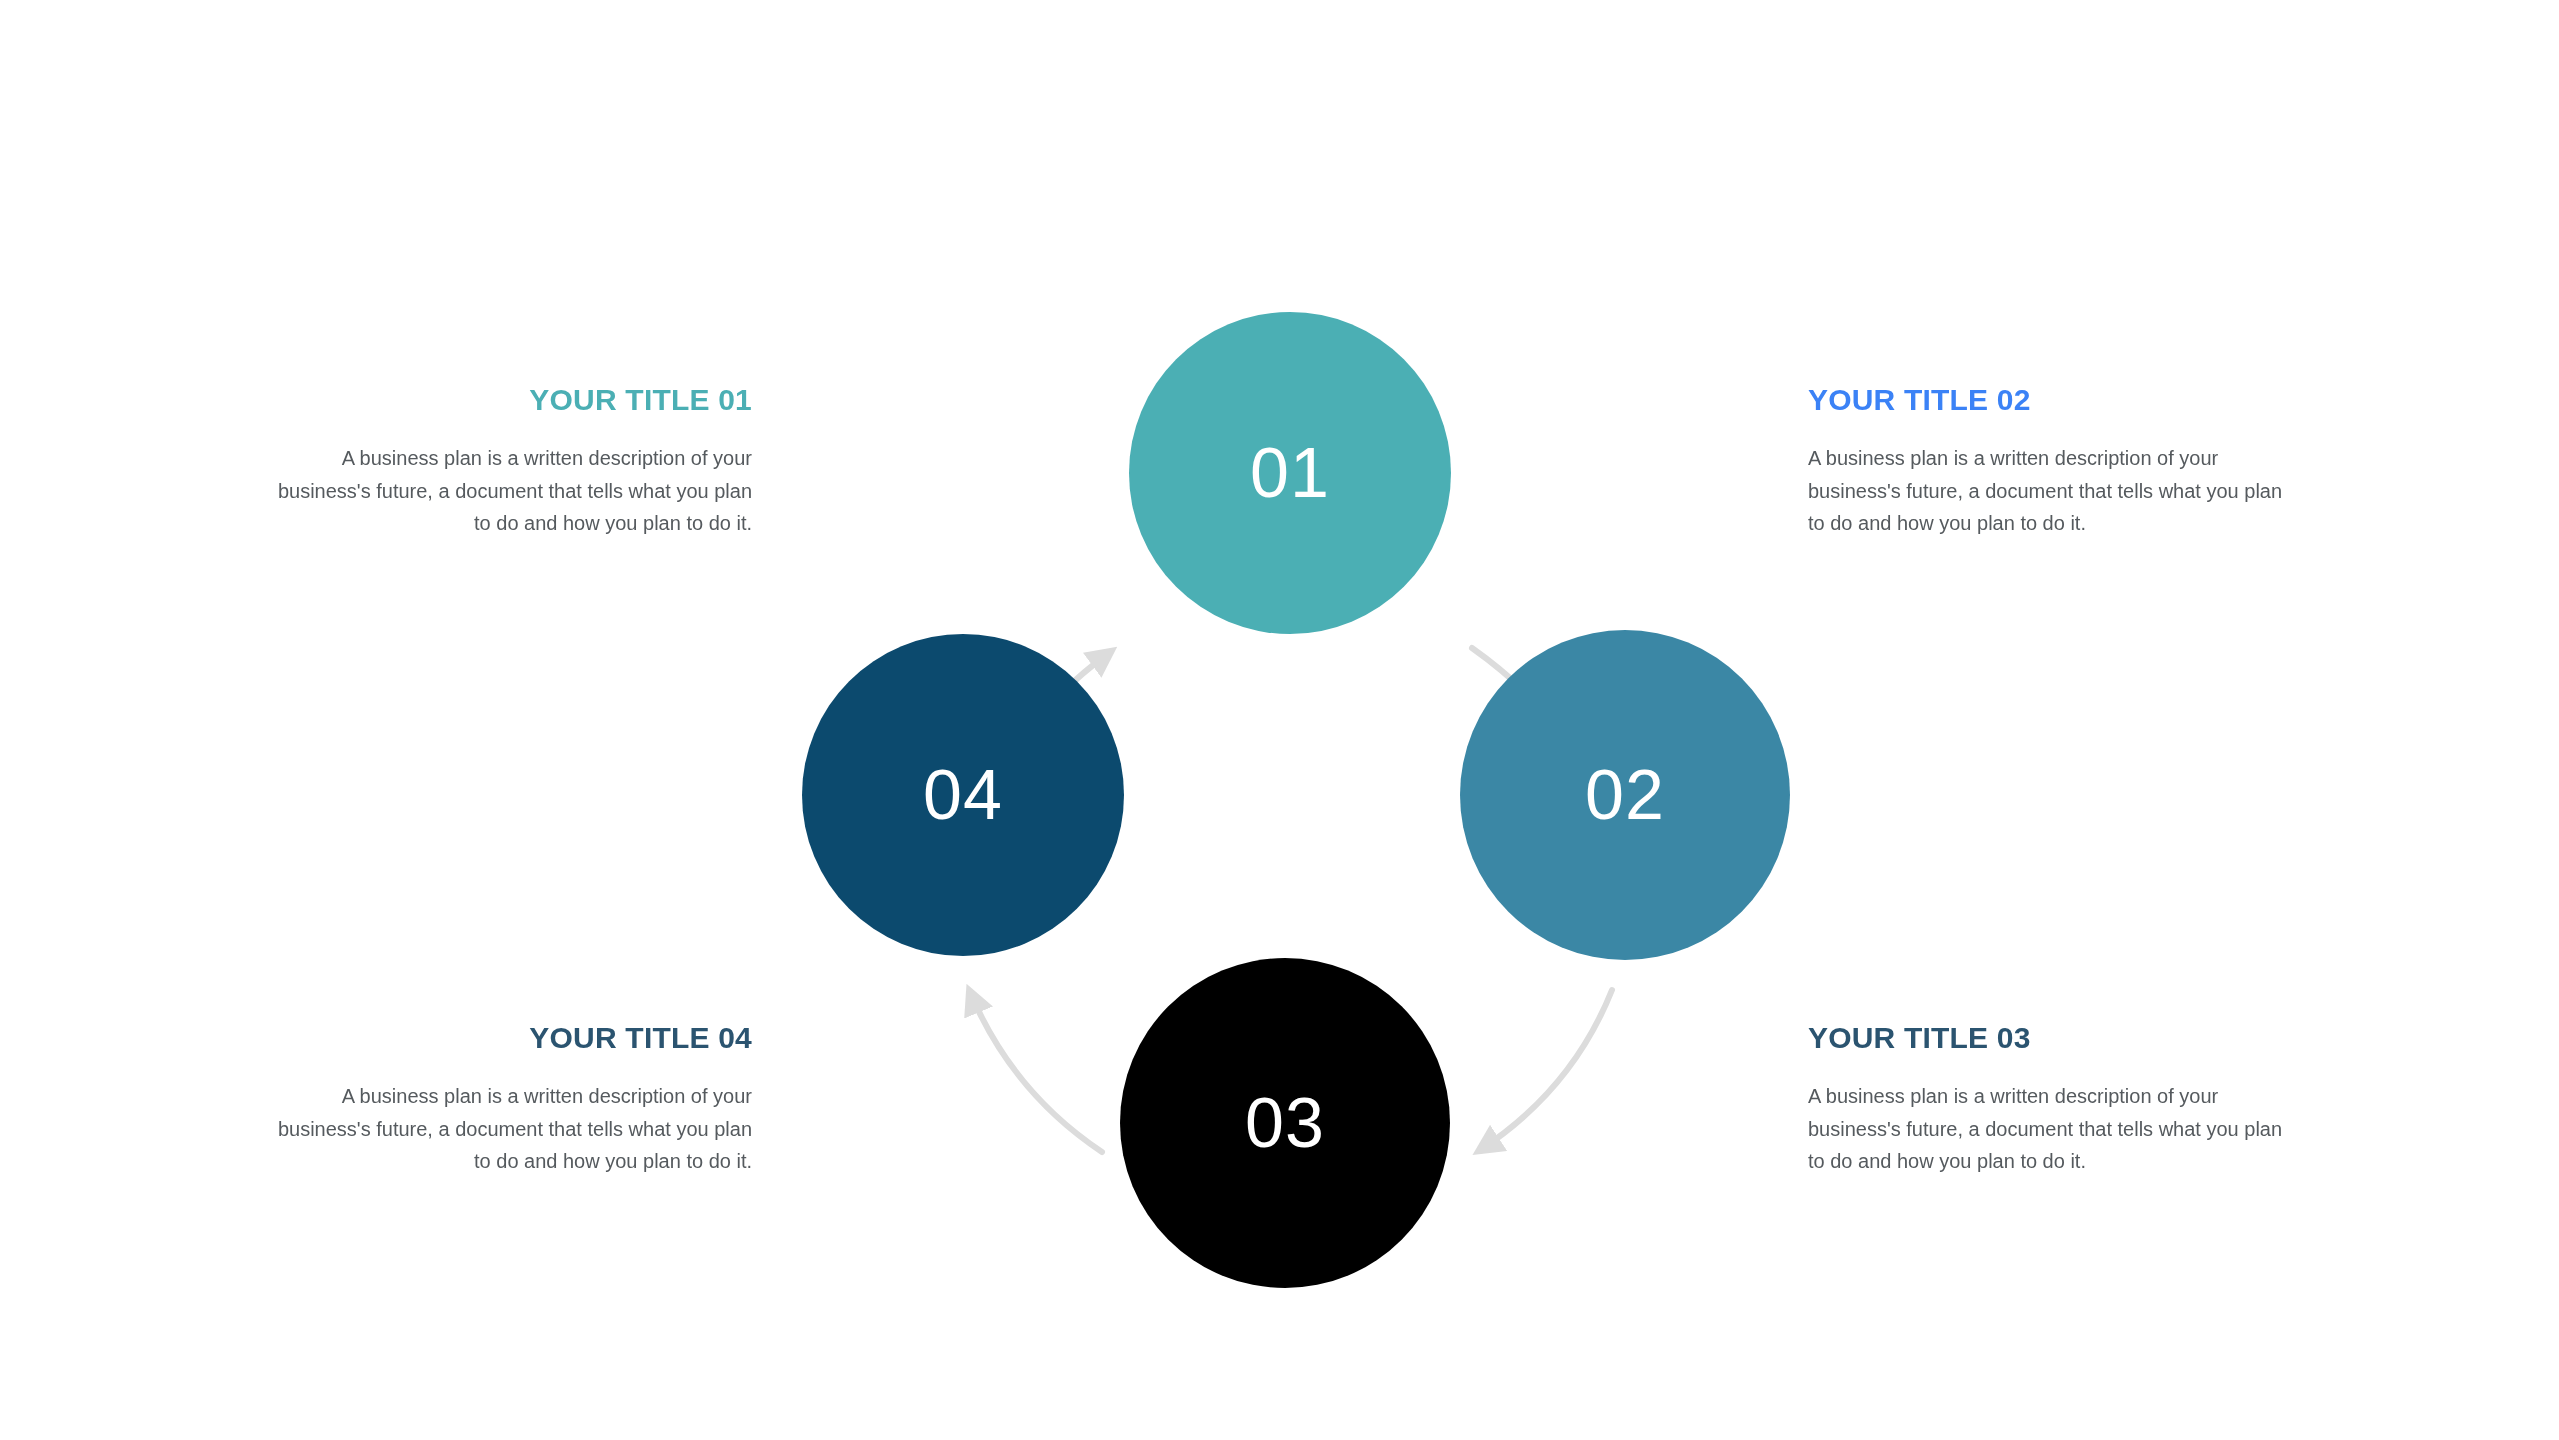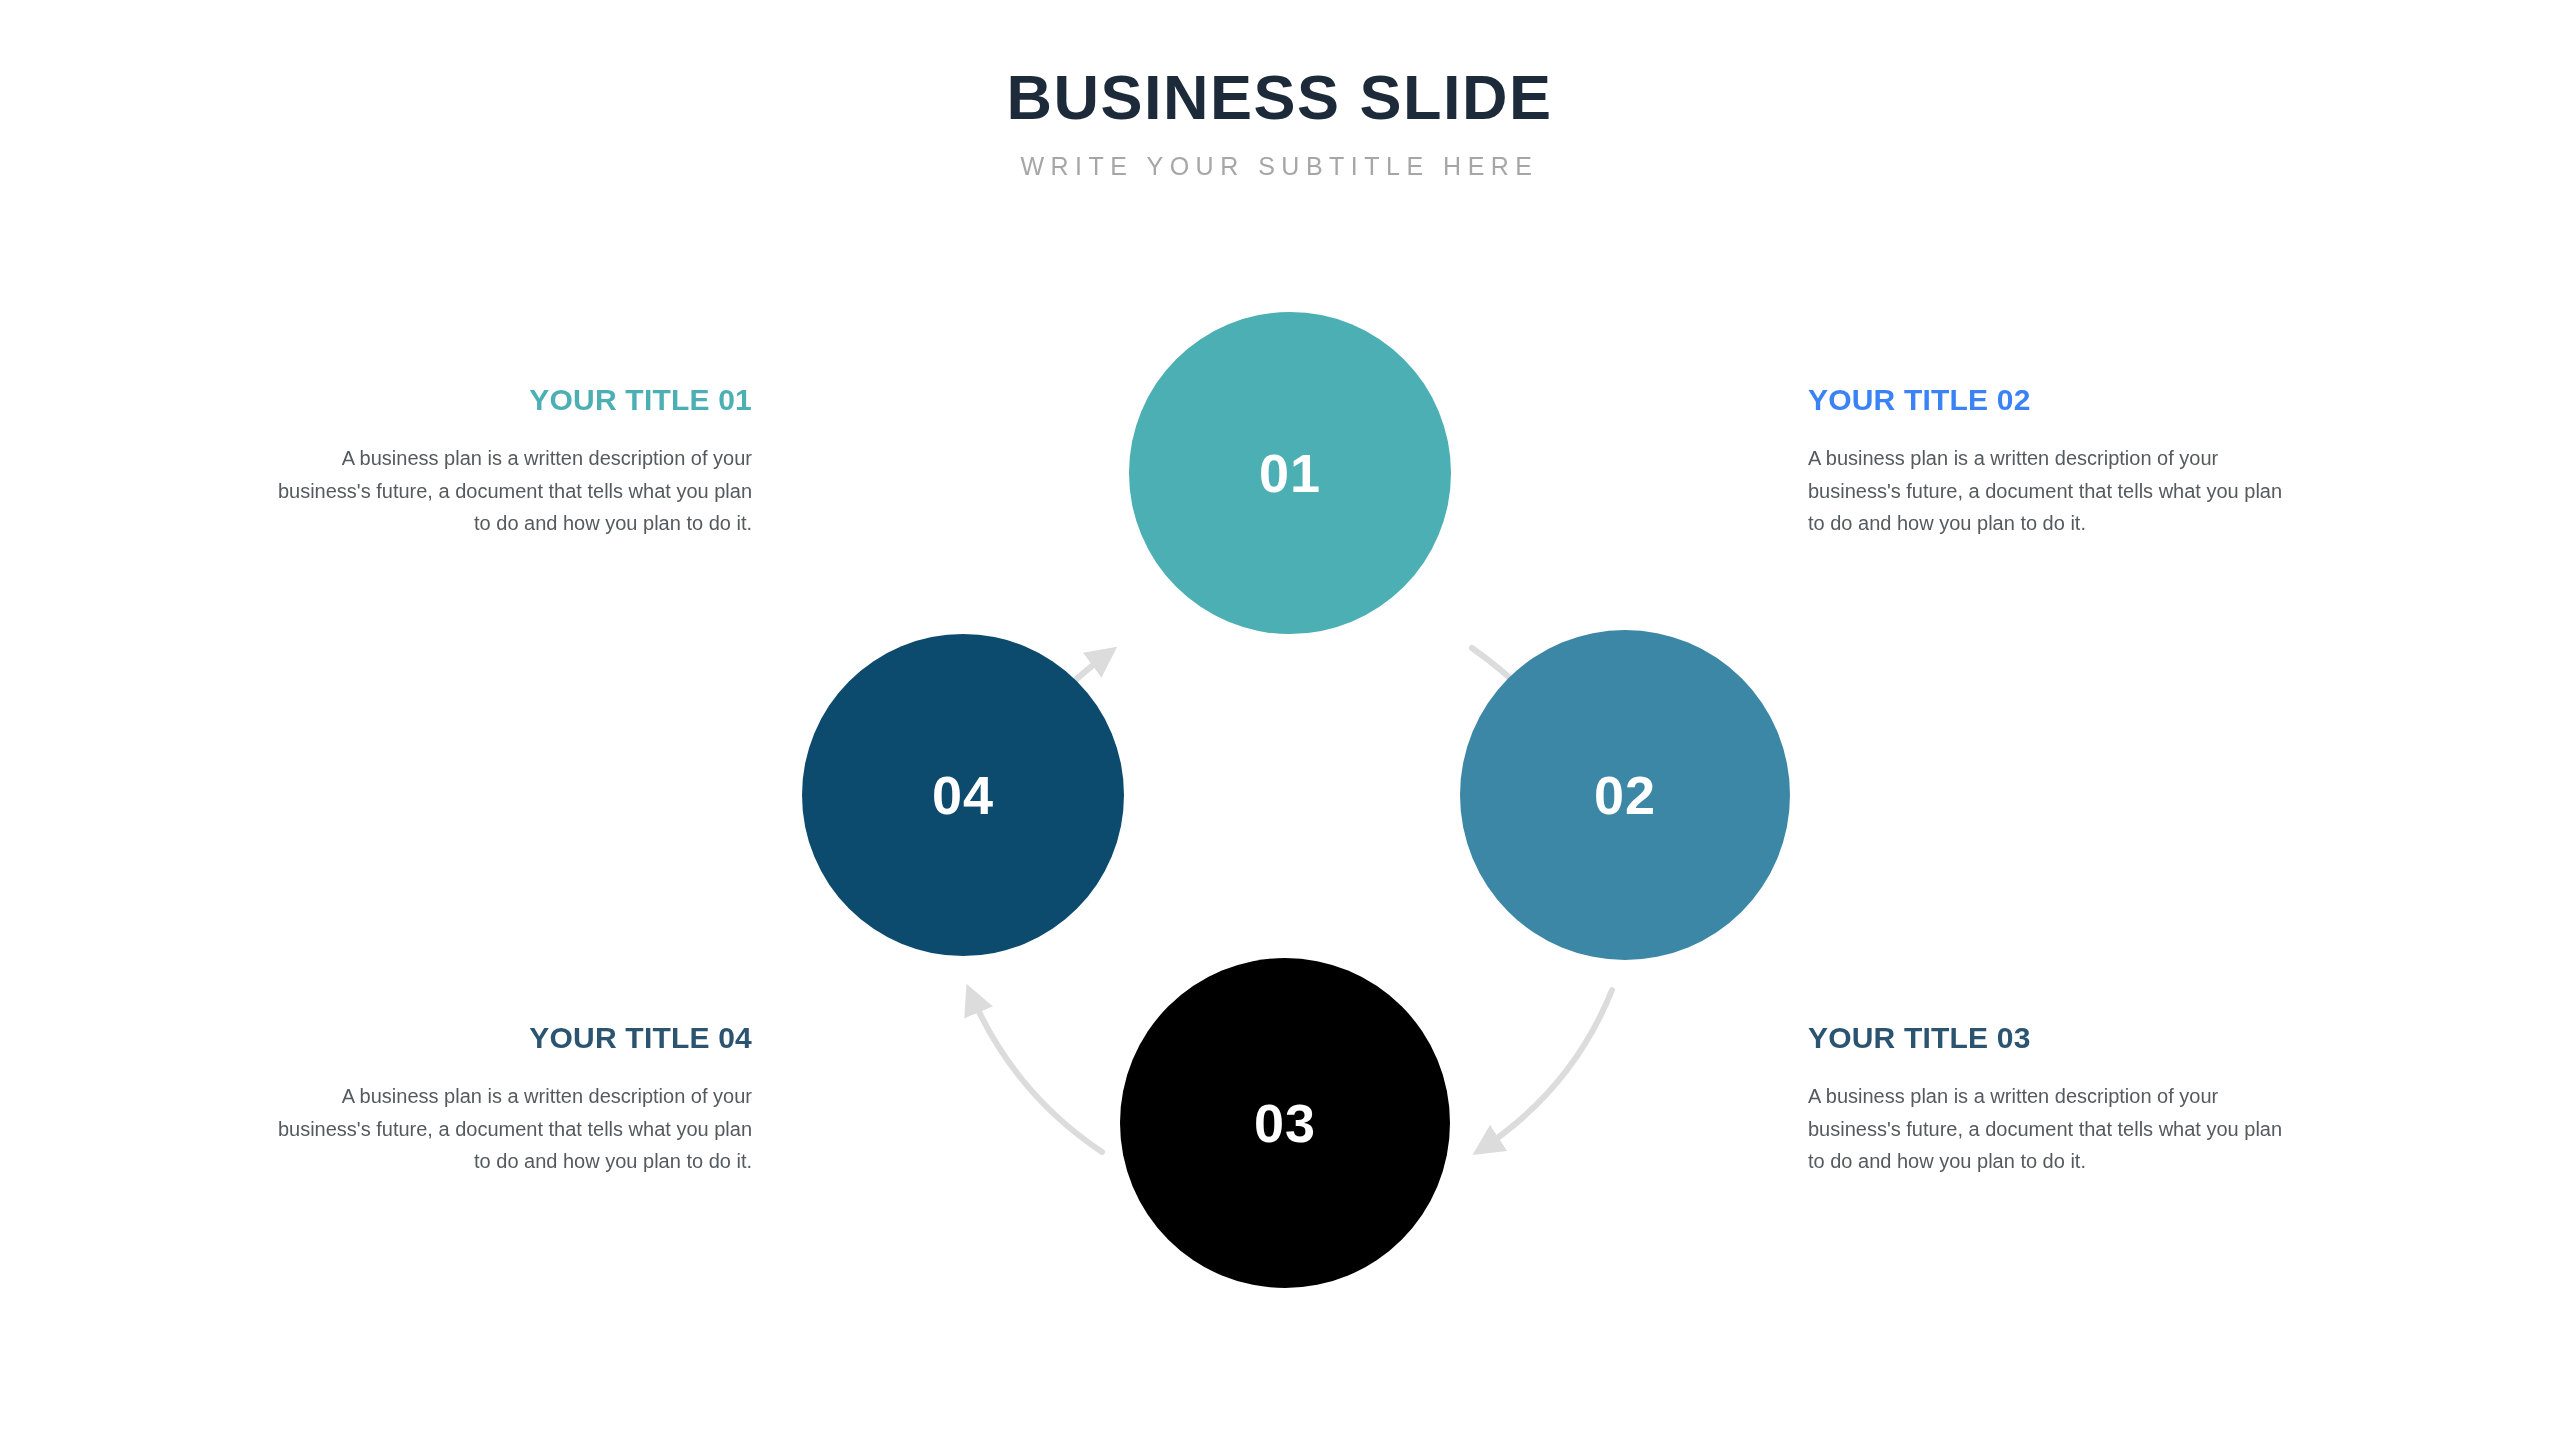--- a/index.html
+++ b/index.html
@@ -64,22 +64,22 @@
   .circle {
     position: absolute;
     border-radius: 50%;
     display: flex;
     align-items: center;
     justify-content: center;
   }
 
   .circle-num {
     color: #ffffff;
-    font-size: 54px;
-    font-weight: bold;
+    font-size: 70px;
+    font-weight: normal;
     letter-spacing: 1px;
     line-height: 1;
   }
 
   .c-top    { width: 322px; height: 322px; left: 339px; top: 12px; }
   .c-right  { width: 330px; height: 330px; left: 670px; top: 330px; text-align: center; }
   .c-bottom { width: 330px; height: 330px; left: 330px; top: 658px; }
   .c-left   { width: 322px; height: 322px; left: 12px; top: 334px; }
 
   
@@ -109,24 +109,20 @@
   .tb-01 { left: 272px;  top: 383px; }
   .tb-02 { left: 1808px; top: 383px; }
   .tb-04 { left: 272px;  top: 1021px; }
   .tb-03 { left: 1808px; top: 1021px; }
 </style>
 </head>
 <body>
 
 <div class="slide">
 
-  <div class="header">
-    <div class="slide-title">BUSINESS SLIDE</div>
-    <div class="slide-subtitle">WRITE YOUR SUBTITLE HERE</div>
-  </div>
 
   <div class="diagram">
 
     <svg class="arrows-layer" viewBox="0 0 1000 1000">
       <defs>
         <marker id="ah" markerWidth="5.2" markerHeight="5.2" refX="3.7" refY="2.6" orient="auto" markerUnits="strokeWidth">
           <path d="M0,0 L5.2,2.6 L0,5.2 Z" fill="#dcdcdc"></path>
         </marker>
       </defs>
 

